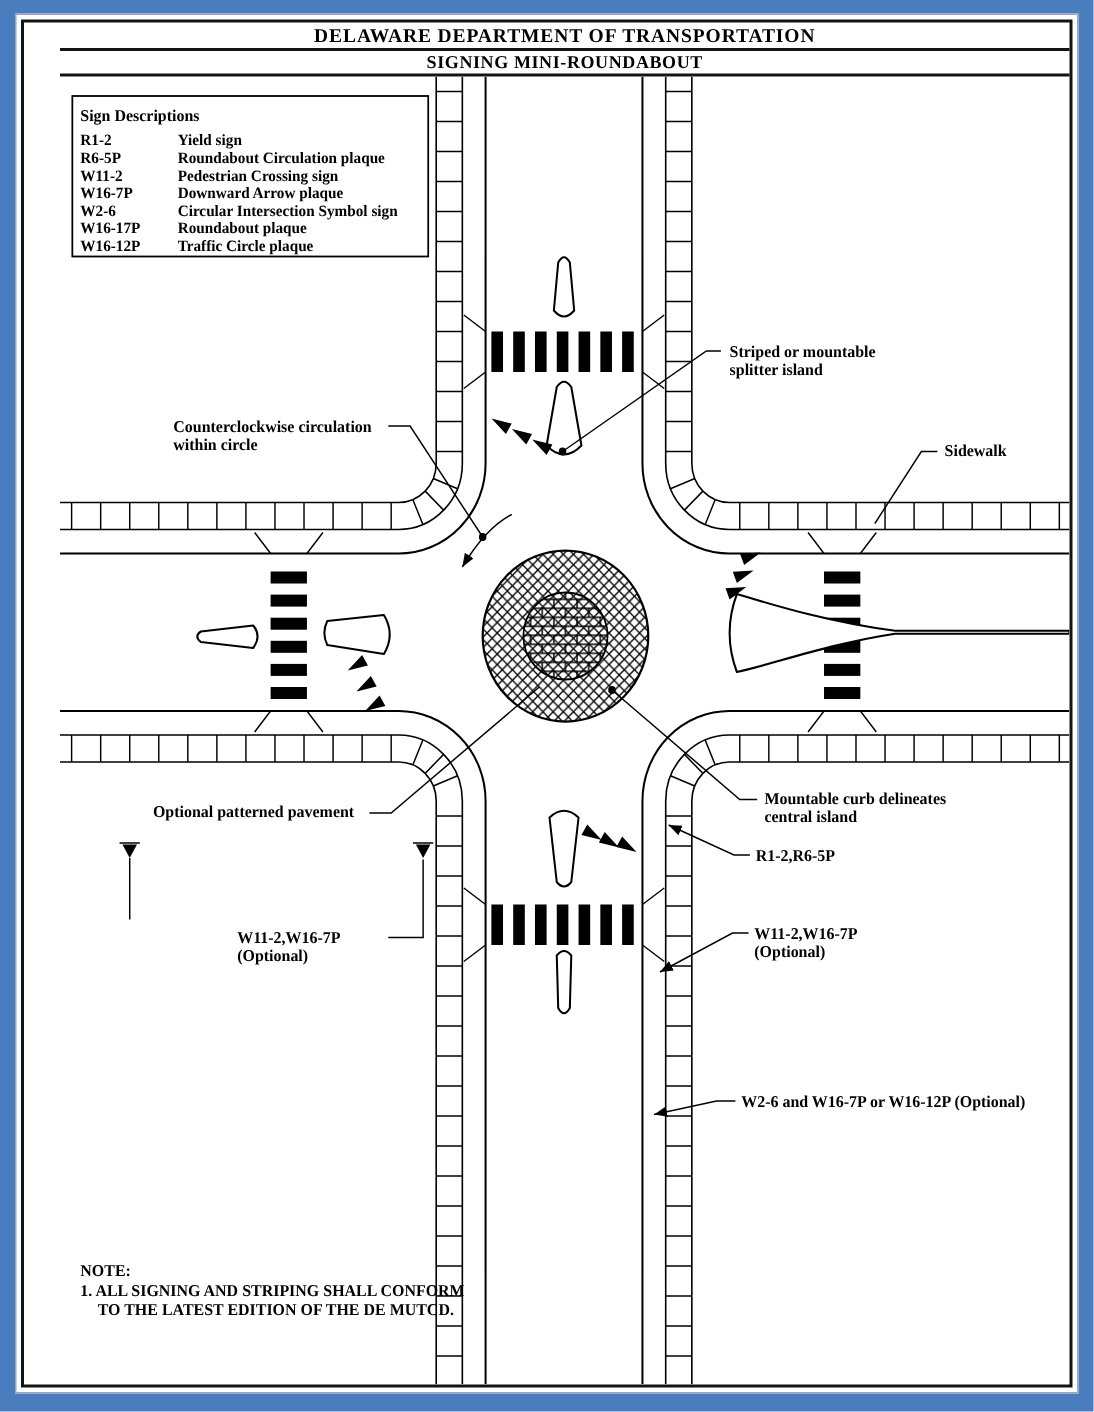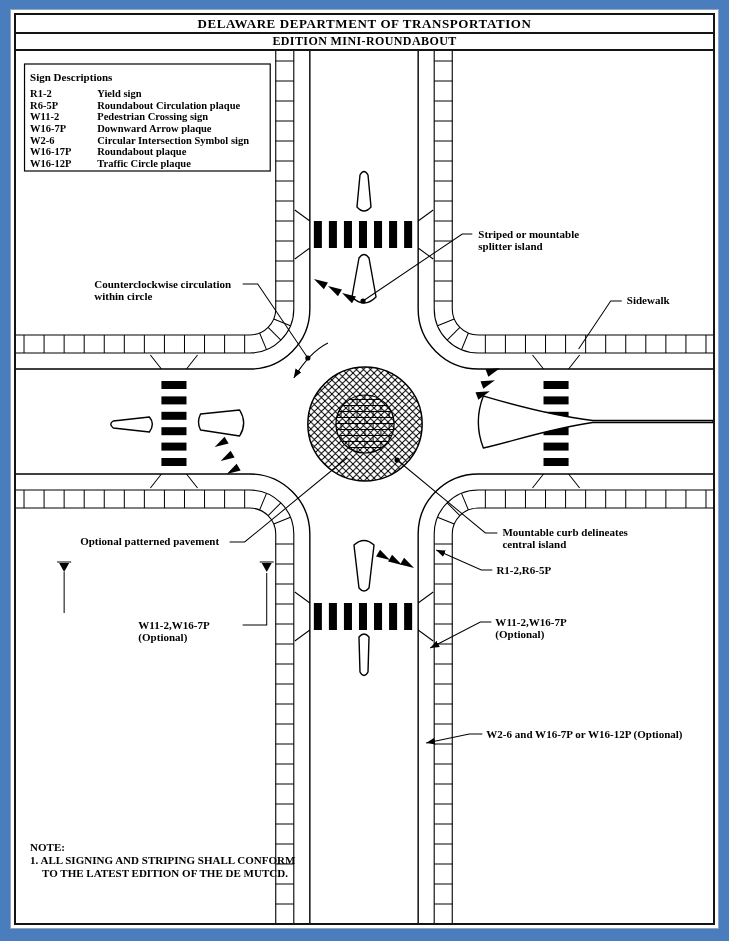--- a/index.html
+++ b/index.html
@@ -1,19 +1,19 @@
 <!DOCTYPE html>
 <html><head>
 <meta charset="utf-8">
 <style>
   html,body{margin:0;padding:0;}
   body{width:729px;height:941px;background:#4a7dbe;font-family:"Liberation Serif",serif;}
   .frame{width:729px;height:941px;box-sizing:border-box;padding:9px 10px 12px 10px;}
   .page{background:#fff;border:1px solid #93a4bd;height:100%;box-sizing:border-box;padding:3px;}
-  .sheet{border:2px solid #141414;height:100%;box-sizing:border-box;display:flex;flex-direction:column;}
+  .sheet{border:2px solid #141414;height:100%;box-sizing:border-box;display:flex;flex-direction:column;padding-left:24px;}
   .titlebar{border-bottom:2px solid #141414;height:17px;line-height:17px;text-align:center;
             font-weight:bold;font-size:13px;letter-spacing:.6px;color:#000;}
   .subtitlebar{border-bottom:2px solid #141414;height:15px;line-height:15px;text-align:center;
             font-weight:bold;font-size:12px;letter-spacing:.4px;color:#000;}
   .diagram{flex:1;position:relative;overflow:hidden;font-weight:bold;}
   svg{display:block;}
   .sw{stroke:#000;stroke-width:1.1;fill:none;}
   .rd{stroke:#000;stroke-width:1.4;fill:none;}
   g.rungs line{stroke:#000;stroke-width:1;}
   .thin{stroke:#000;stroke-width:1;fill:none;}
@@ -26,21 +26,21 @@
   .leg{font-size:10.5px;}
   .legt{font-size:11px;}
 </style>
 </head>
 <body>
 
 <div class="frame">
  <div class="page">
   <div class="sheet">
    <div class="titlebar">DELAWARE DEPARTMENT OF TRANSPORTATION</div>
-   <div class="subtitlebar">EDITION MINI-ROUNDABOUT</div>
+   <div class="subtitlebar">SIGNING MINI-ROUNDABOUT</div>
    <div class="diagram">
     <svg viewBox="0 0 695 872" width="100%" height="100%" preserveAspectRatio="none">
       <defs>
         <pattern id="xh" width="7" height="7" patternUnits="userSpaceOnUse">
           <path d="M0,0 L7,7 M7,0 L0,7" stroke="#000" stroke-width="0.9" fill="none"></path>
         </pattern>
         <pattern id="br" width="16" height="12" patternUnits="userSpaceOnUse">
           <path d="M0,0.5 H16 M0,6.5 H16 M4,0.5 V6.5 M12,6.5 V12" stroke="#000" stroke-width="1" fill="none"></path>
         </pattern>
         <marker id="dot" markerWidth="6" markerHeight="6" refX="3" refY="3" markerUnits="userSpaceOnUse">

